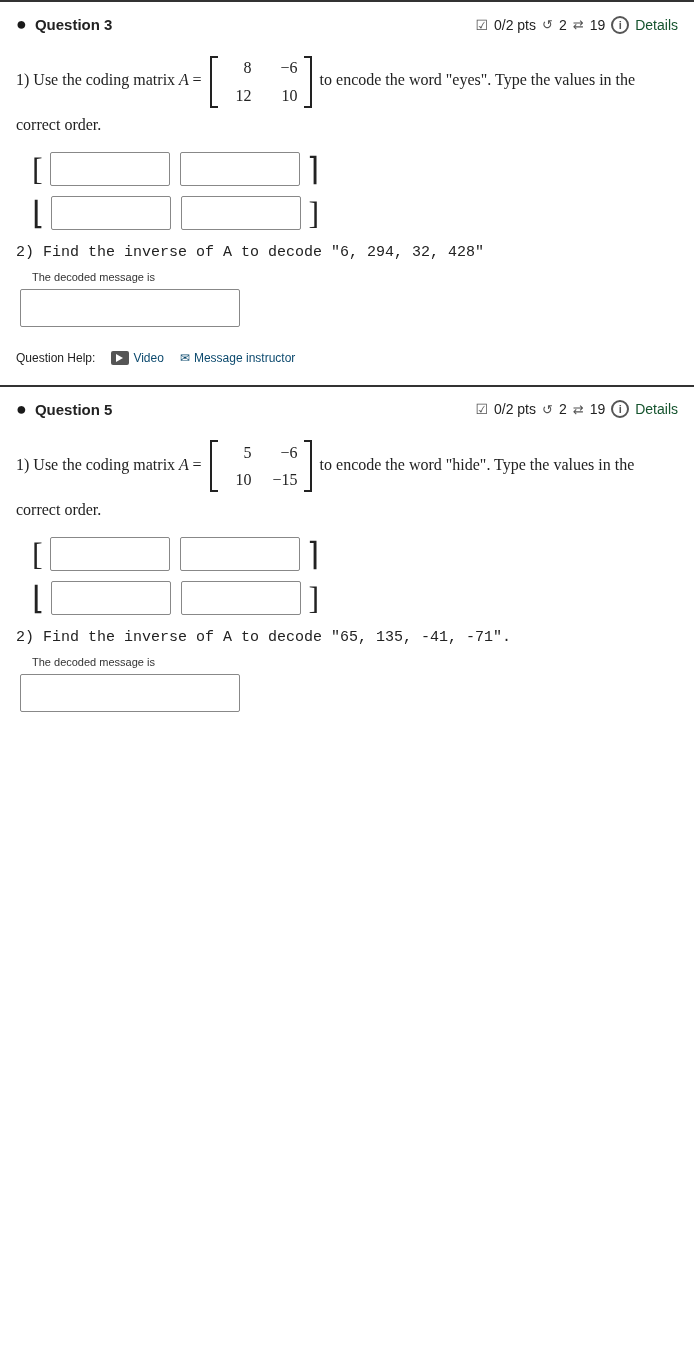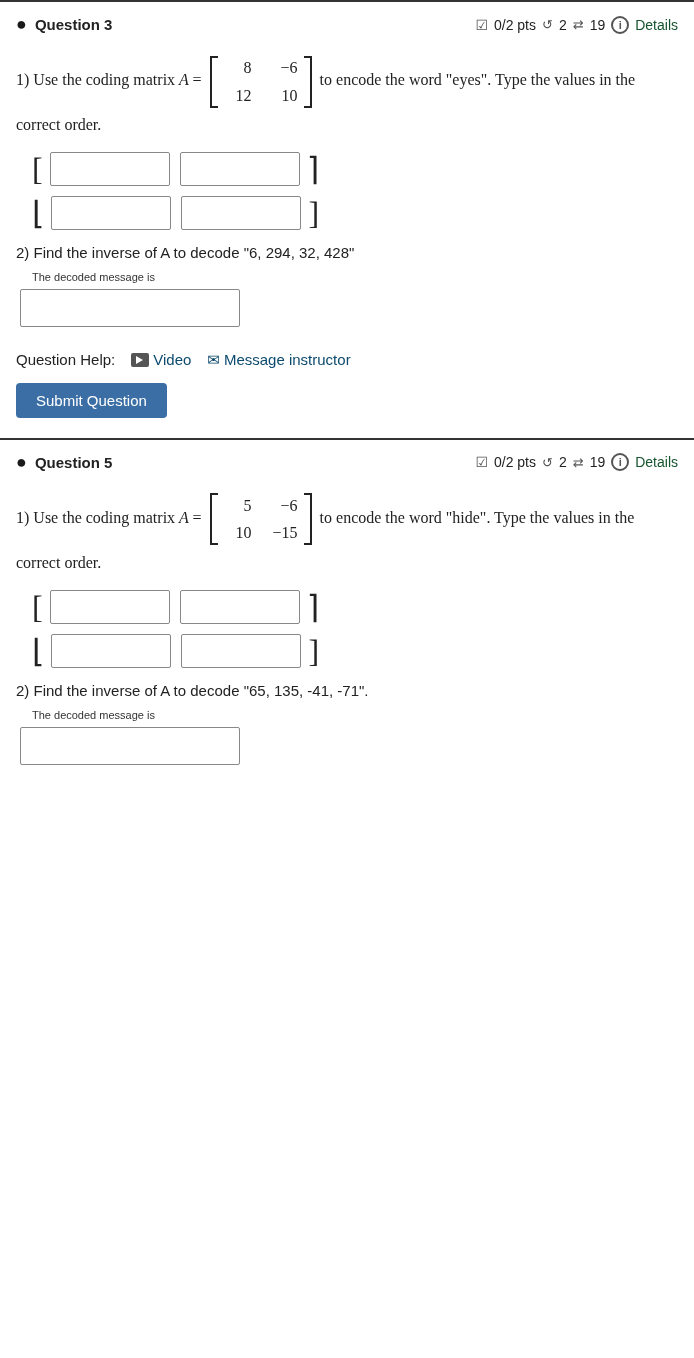--- a/index.html
+++ b/index.html
@@ -109,42 +109,42 @@
       border: 1px solid #888;
       border-radius: 2px;
       font-size: 14px;
       padding: 4px 6px;
       background: #fff;
       margin: 0 3px;
     }
     .section-label {
       font-size: 15px;
       margin: 14px 0 6px 0;
-      font-family: Liberation Sans, sans-serif;
+      font-family: Liberation Mono, monospace;
     }
     .decoded-label {
       font-size: 11px;
       margin: 10px 0 6px 16px;
       font-family: Arial, sans-serif;
       color: #333;
     }
     .decoded-input {
       width: 220px;
       height: 38px;
       border: 1px solid #888;
       border-radius: 2px;
       font-size: 14px;
       padding: 4px 8px;
       background: #fff;
       margin-left: 4px;
       display: block;
     }
     .question-help {
       margin-top: 24px;
-      font-size: 15px;
+      font-size: 12px;
       font-family: Arial, sans-serif;
       display: flex;
       align-items: center;
       gap: 16px;
     }
     .help-link {
       color: #0c4a6e;
       text-decoration: none;
       display: flex;
       align-items: center;
@@ -263,21 +263,20 @@
     <a href="#" class="help-link">
       <span class="video-icon-sq"></span>
       <span>Video</span>
     </a>
     <a href="#" class="help-link">
       <span>✉</span>
       <span>Message instructor</span>
     </a>
   </div>
 
-  <button class="submit-btn">Submit Question</button>
 </div>
 
 <div class="question-block">
   <div class="question-header">
     <span class="bullet">●</span>
     <span class="title">Question 5</span>
     <div class="pts-info">
       <span class="check-icon">☑</span>
       <span>0/2 pts</span>
       <span class="undo-icon" title="Undo">↺</span>

